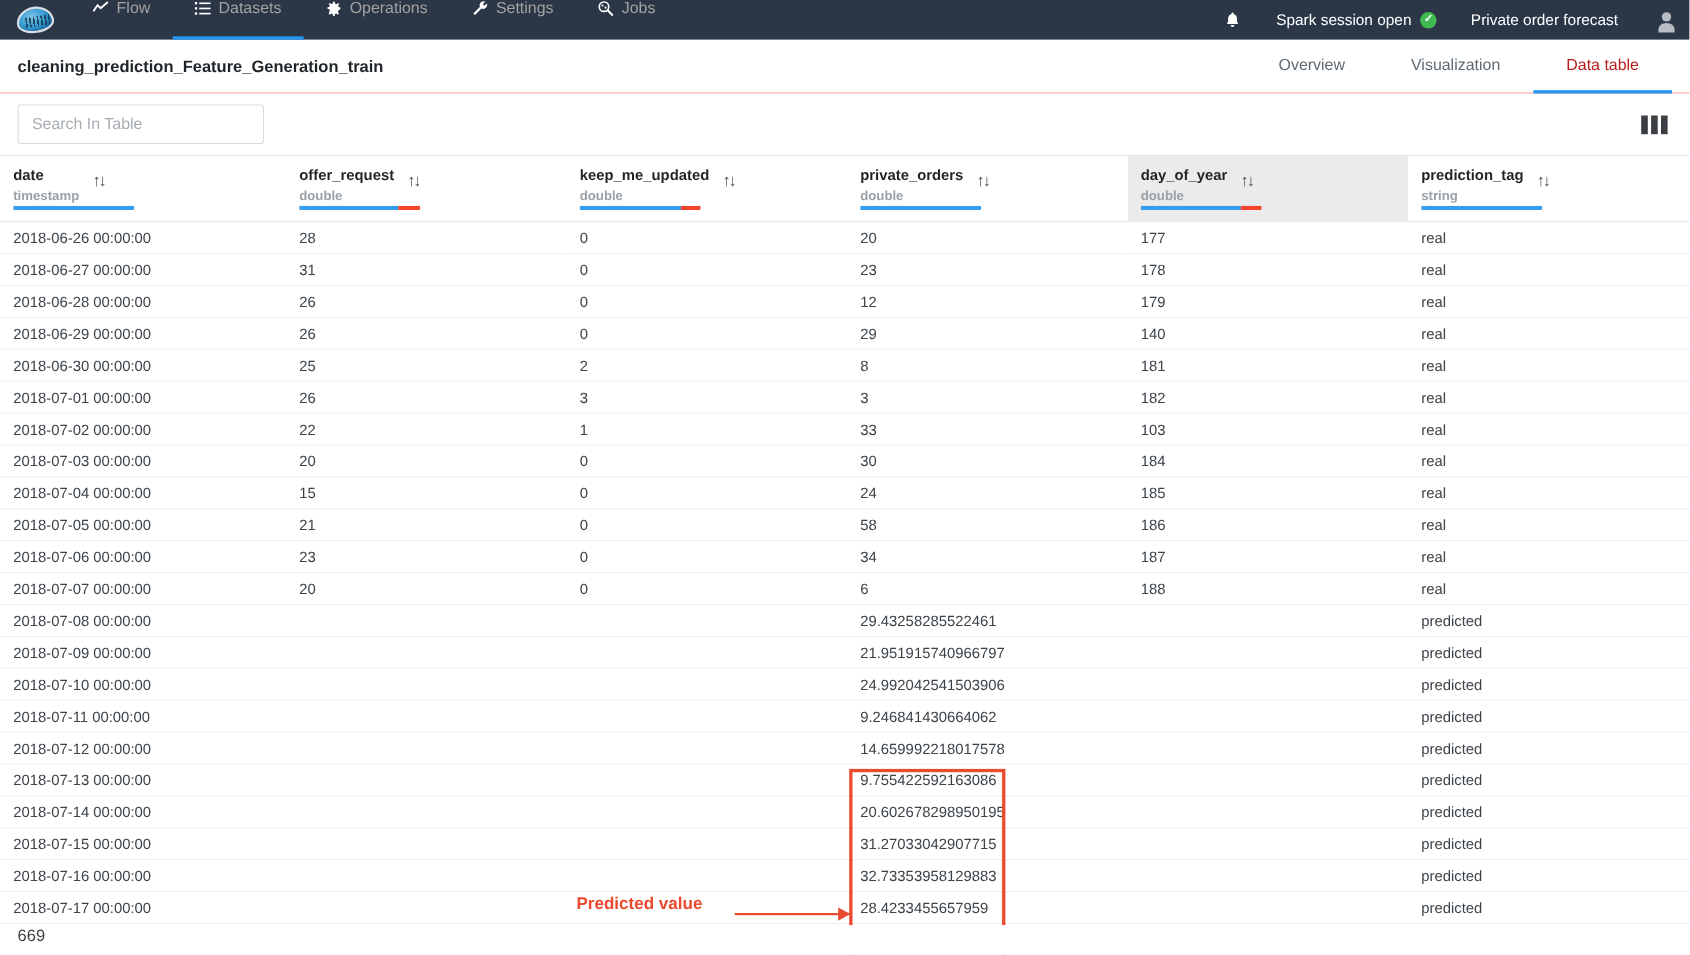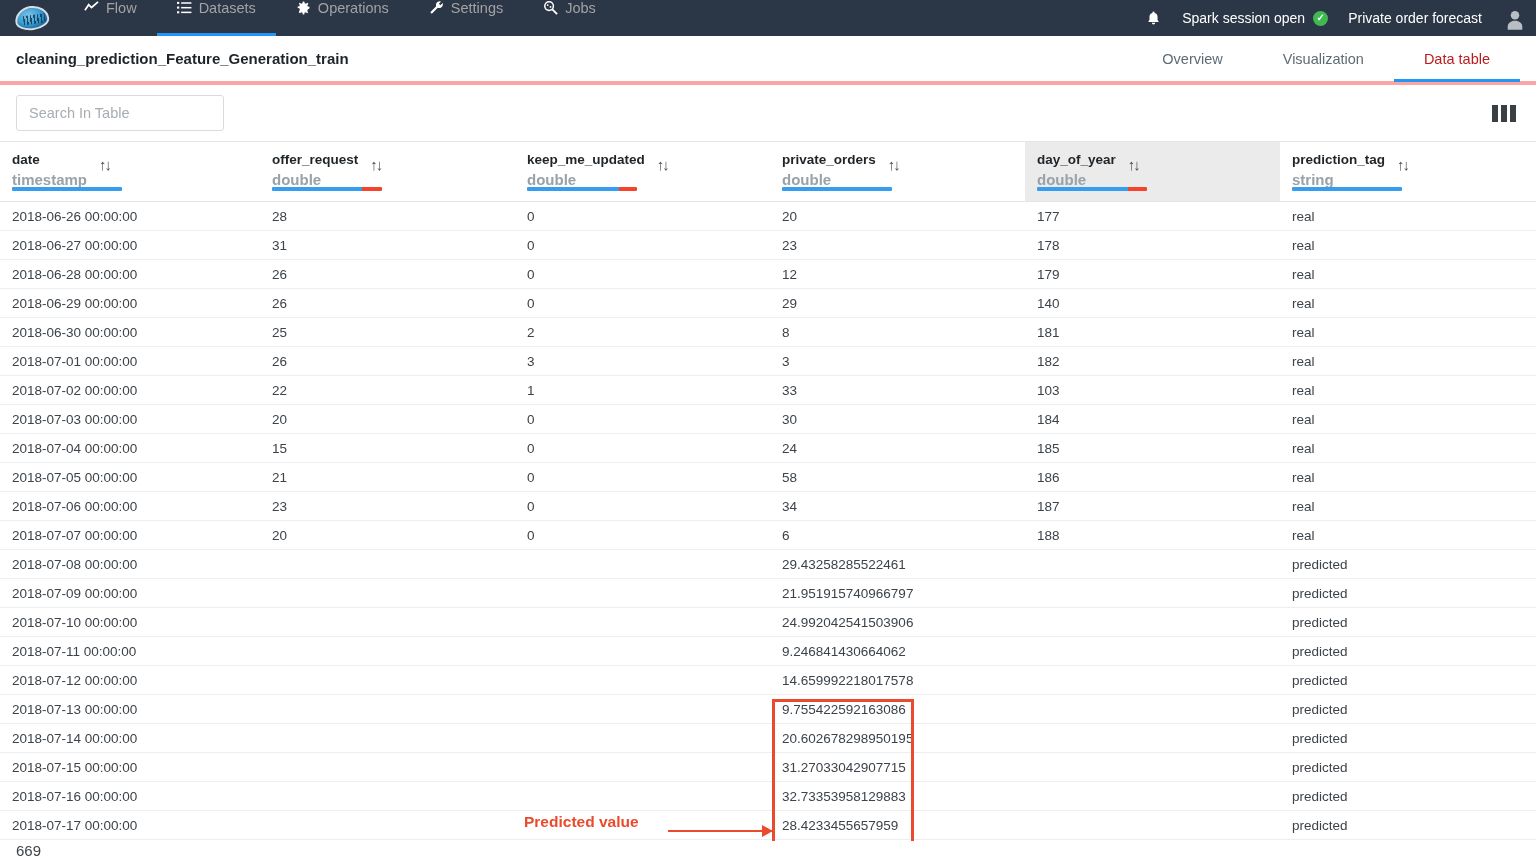--- a/index.html
+++ b/index.html
@@ -50,42 +50,42 @@
     white-space: nowrap;
   }
   .navitem.active::after {
     content: "";
     position: absolute; left: 0; right: 0; bottom: 0;
     height: 3px; background: #2196f3;
   }
   .navitem .ico { display: inline-flex; align-items: center; }
   #nav-right {
     margin-left: auto;
-    display: flex; align-items: center; gap: 0px;
+    display: flex; align-items: center; gap: 11px;
     padding-right: 8px;
     font-size: 14px;
   }
   #nav-right .seg { display: flex; align-items: center; gap: 8px; padding: 0 10px; }
   .bell { cursor: pointer; }
   .green-check {
     width: 15px; height: 15px; border-radius: 50%;
     background: #3fb950;
     display: inline-flex; align-items: center; justify-content: center;
     color: #fff; font-size: 10px; line-height: 1; font-weight: bold;
   }
   .avatar-ico {
     width: 26px; height: 26px;
     display: flex; align-items: flex-end; justify-content: center;
     margin-left: 10px; cursor: pointer;
   }
 
   
   #titlebar {
     height: 49px;
-    border-bottom: 4px solid #fca5a5;
+    border-bottom: 1px solid #fca5a5;
     display: flex; align-items: center;
     padding: 0 16px;
     position: relative;
   }
   #dataset-title { font-size: 15px; font-weight: bold; color: #1f2428; }
   #subtabs { margin-left: auto; display: flex; height: 100%; align-items: stretch; }
   .subtab {
     display: flex; align-items: center;
     padding: 0 30px;
     font-size: 14.5px; color: #5f6b74;
@@ -97,21 +97,21 @@
     height: 3px; background: #2196f3;
   }
 
   
   #toolbar {
     height: 56px;
     display: flex; align-items: center;
     padding: 0 16px;
   }
   #search-input {
-    width: 208px; height: 36px;
+    width: 224px; height: 36px;
     border: 1px solid #d8dcdf; border-radius: 3px;
     padding: 15px 12px;
     font-size: 14.5px;
     font-family: "Liberation Sans", sans-serif;
     color: #1d4ed8; background: #fff; outline: none;
   }
   #search-input::placeholder { color: #a8adb2; }
   #col-toggle {
     margin-left: auto;
     display: flex; gap: 3px; cursor: pointer;
@@ -128,21 +128,21 @@
     padding: 10px 12px 0 12px;
     border-top: 1px solid #e3e6e8;
     border-bottom: 1px solid #e3e6e8;
     height: 60px;
     background: #fff;
     position: relative;
   }
   table#grid th.hl { background: #ebebeb; }
   .th-top { display: flex; align-items: flex-start; }
   .col-name { font-size: 13.5px; font-weight: bold; color: #1f2428; line-height: 1.25; }
-  .col-type { font-size: 15px; color: #9aa1a7; margin-top: 2px; }
+  .col-type { font-size: 12px; color: #9aa1a7; margin-top: 2px; }
   .sort-ico {
     margin-left: 12px; margin-top: 4px;
     font-size: 15px; color: #4a5157; cursor: pointer;
     letter-spacing: -2px; white-space: nowrap;
   }
   .qbar {
     position: absolute; left: 12px; bottom: 10px;
     height: 4px; width: 110px;
     display: flex; border-radius: 1px; overflow: hidden;
   }

